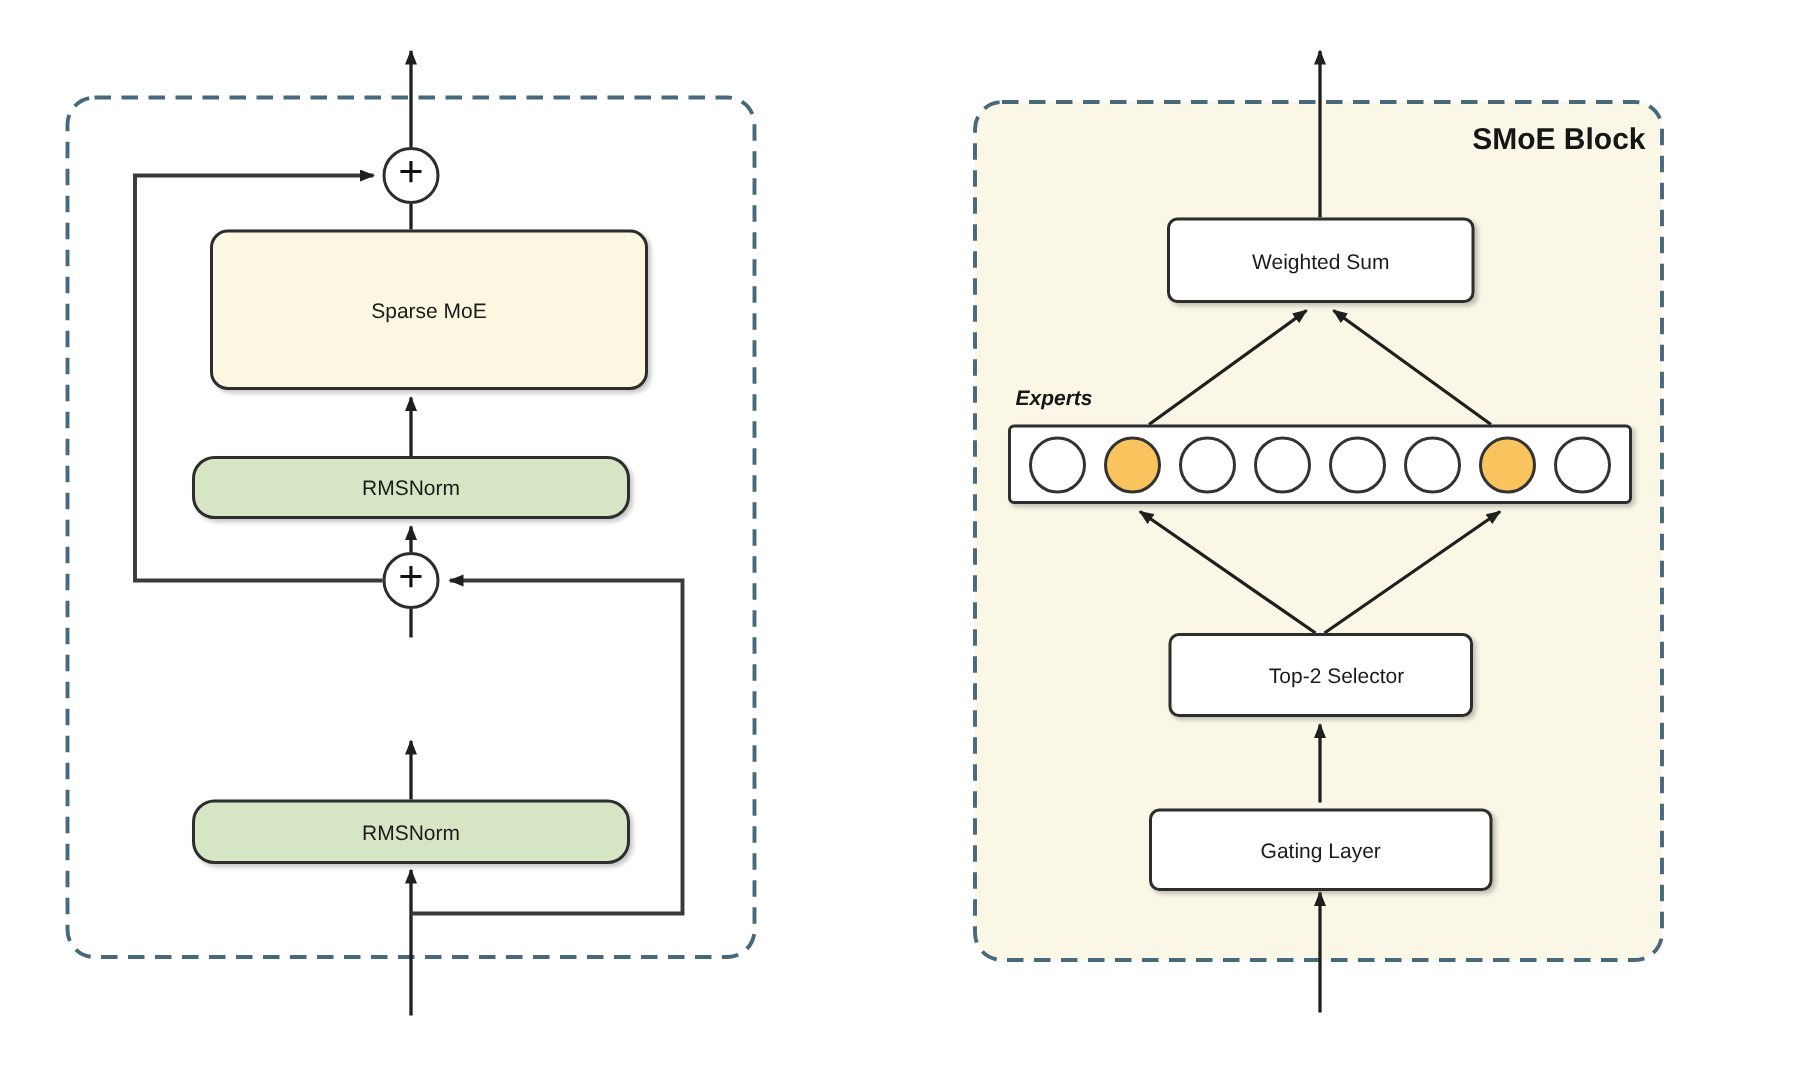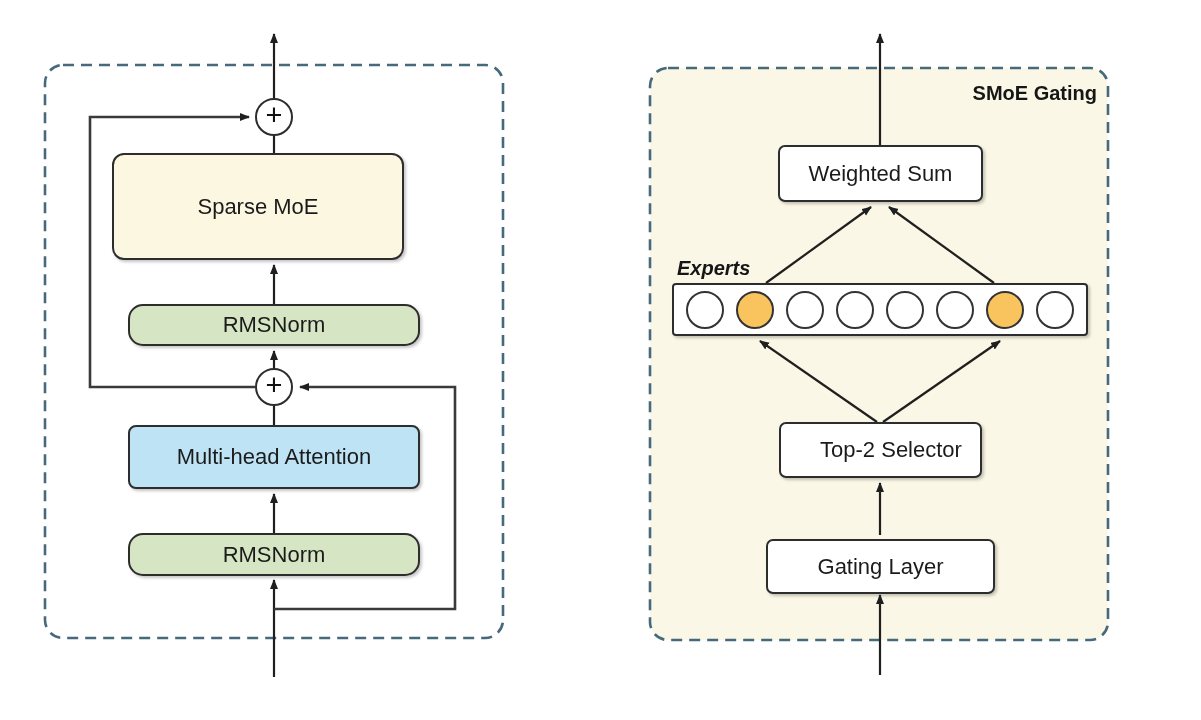--- a/index.html
+++ b/index.html
@@ -24,21 +24,21 @@
   .panel-rect.filled{fill:var(--panel-fill);}
   .wire{stroke:var(--line);stroke-width:2.2;fill:none;}
   .wire.residual{stroke:var(--residual-line);stroke-width:2.6;}
   #arrowhead path{fill:var(--line);}
   .panel-title{
     position:absolute;font-weight:700;font-size:20px;text-align:right;color:#161616;
   }
   .box{
     position:absolute;box-sizing:border-box;border:2.2px solid var(--box-border);
     display:flex;align-items:center;justify-content:center;
-    font-size:22px;color:#1b1b1b;background:#fff;
+    font-size:14px;color:#1b1b1b;background:#fff;
     box-shadow:2px 2px 3px rgba(50,50,50,0.28);
   }
   .box.cream{background:var(--sparse-moe-fill);border-radius:12px;}
   .box.green{background:var(--norm-fill);border-radius:15px;}
   .box.blue{background:var(--attention-fill);border-radius:8px;}
   .box.white{background:#fff;border-radius:7px;}
   .plus-circle{
     position:absolute;box-sizing:border-box;width:38px;height:38px;border-radius:50%;
     border:2.2px solid var(--box-border);background:#fff;
     display:flex;align-items:center;justify-content:center;
@@ -49,21 +49,21 @@
     border:2.2px solid var(--box-border);border-radius:4px;background:#fff;
     display:flex;align-items:center;padding:0 12px;gap:12px;
     box-shadow:2px 2px 3px rgba(50,50,50,0.28);
   }
   .expert{
     width:38px;height:38px;box-sizing:border-box;border-radius:50%;
     border:2.2px solid #333;background:var(--expert-inactive-fill);flex:0 0 auto;
   }
   .expert.active{background:var(--expert-active-fill);}
   .experts-label{
-    position:absolute;left:677px;top:257px;font-size:20px;font-weight:700;font-style:italic;color:#161616;
+    position:absolute;left:677px;top:257px;font-size:14px;font-weight:700;font-style:italic;color:#161616;
   }
 </style>
 </head>
 <body>
 
 <div class="canvas">
 
   <svg width="1201" height="720" viewBox="0 0 1201 720">
     <defs>
       <marker id="arrowhead" markerUnits="userSpaceOnUse" markerWidth="11" markerHeight="9" refX="9" refY="4" orient="auto">
@@ -93,31 +93,30 @@
       <line class="wire" x1="877" y1="422" x2="760" y2="341" marker-end="url(#arrowhead)"></line>
       <line class="wire" x1="883" y1="422" x2="1000" y2="341" marker-end="url(#arrowhead)"></line>
       <line class="wire" x1="880" y1="535" x2="880" y2="483" marker-end="url(#arrowhead)"></line>
       <line class="wire" x1="880" y1="675" x2="880" y2="595" marker-end="url(#arrowhead)"></line>
     </g>
   </svg>
 
 
   <div class="plus-circle" style="left:255px;top:98px;">+</div>
 
-  <div class="box cream" style="left:112px;top:153px;width:292px;height:107px;">Sparse MoE</div>
+  <div class="box cream" style="left:140px;top:153px;width:292px;height:107px;">Sparse MoE</div>
 
   <div class="box green" style="left:128px;top:304px;width:292px;height:42px;">RMSNorm</div>
 
   <div class="plus-circle" style="left:255px;top:368px;">+</div>
 
-  <div class="box blue" style="left:128px;top:425px;width:292px;height:64px;">Multi-head Attention</div>
 
   <div class="box green" style="left:128px;top:533px;width:292px;height:43px;">RMSNorm</div>
 
-  <div class="panel-title" style="left:900px;top:82px;width:197px;">SMoE Gating</div>
+  <div class="panel-title" style="left:900px;top:82px;width:197px;">SMoE Block</div>
 
   <div class="box white" style="left:778px;top:145px;width:205px;height:57px;">Weighted Sum</div>
 
   <div class="experts-label">Experts</div>
 
   <div class="experts-row">
       <div class="expert"></div>
       <div class="expert active"></div>
       <div class="expert"></div>
       <div class="expert"></div>

